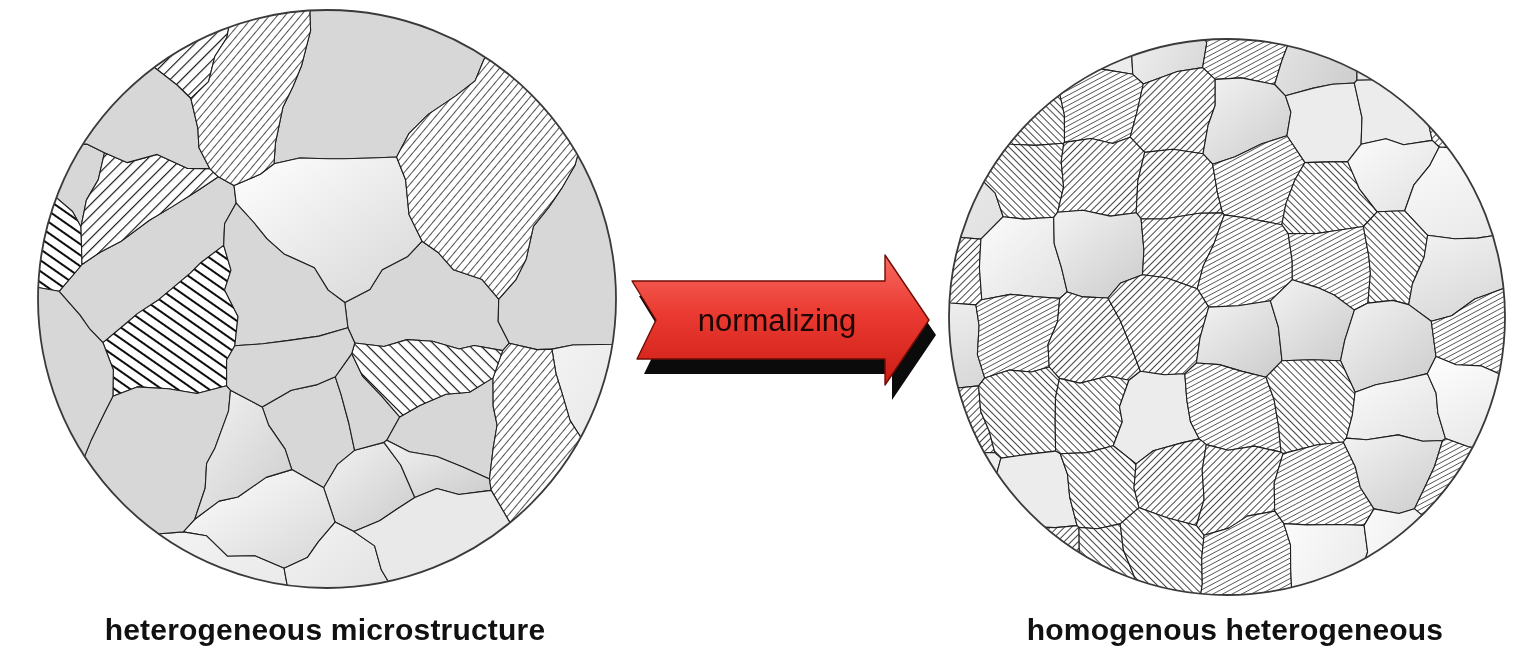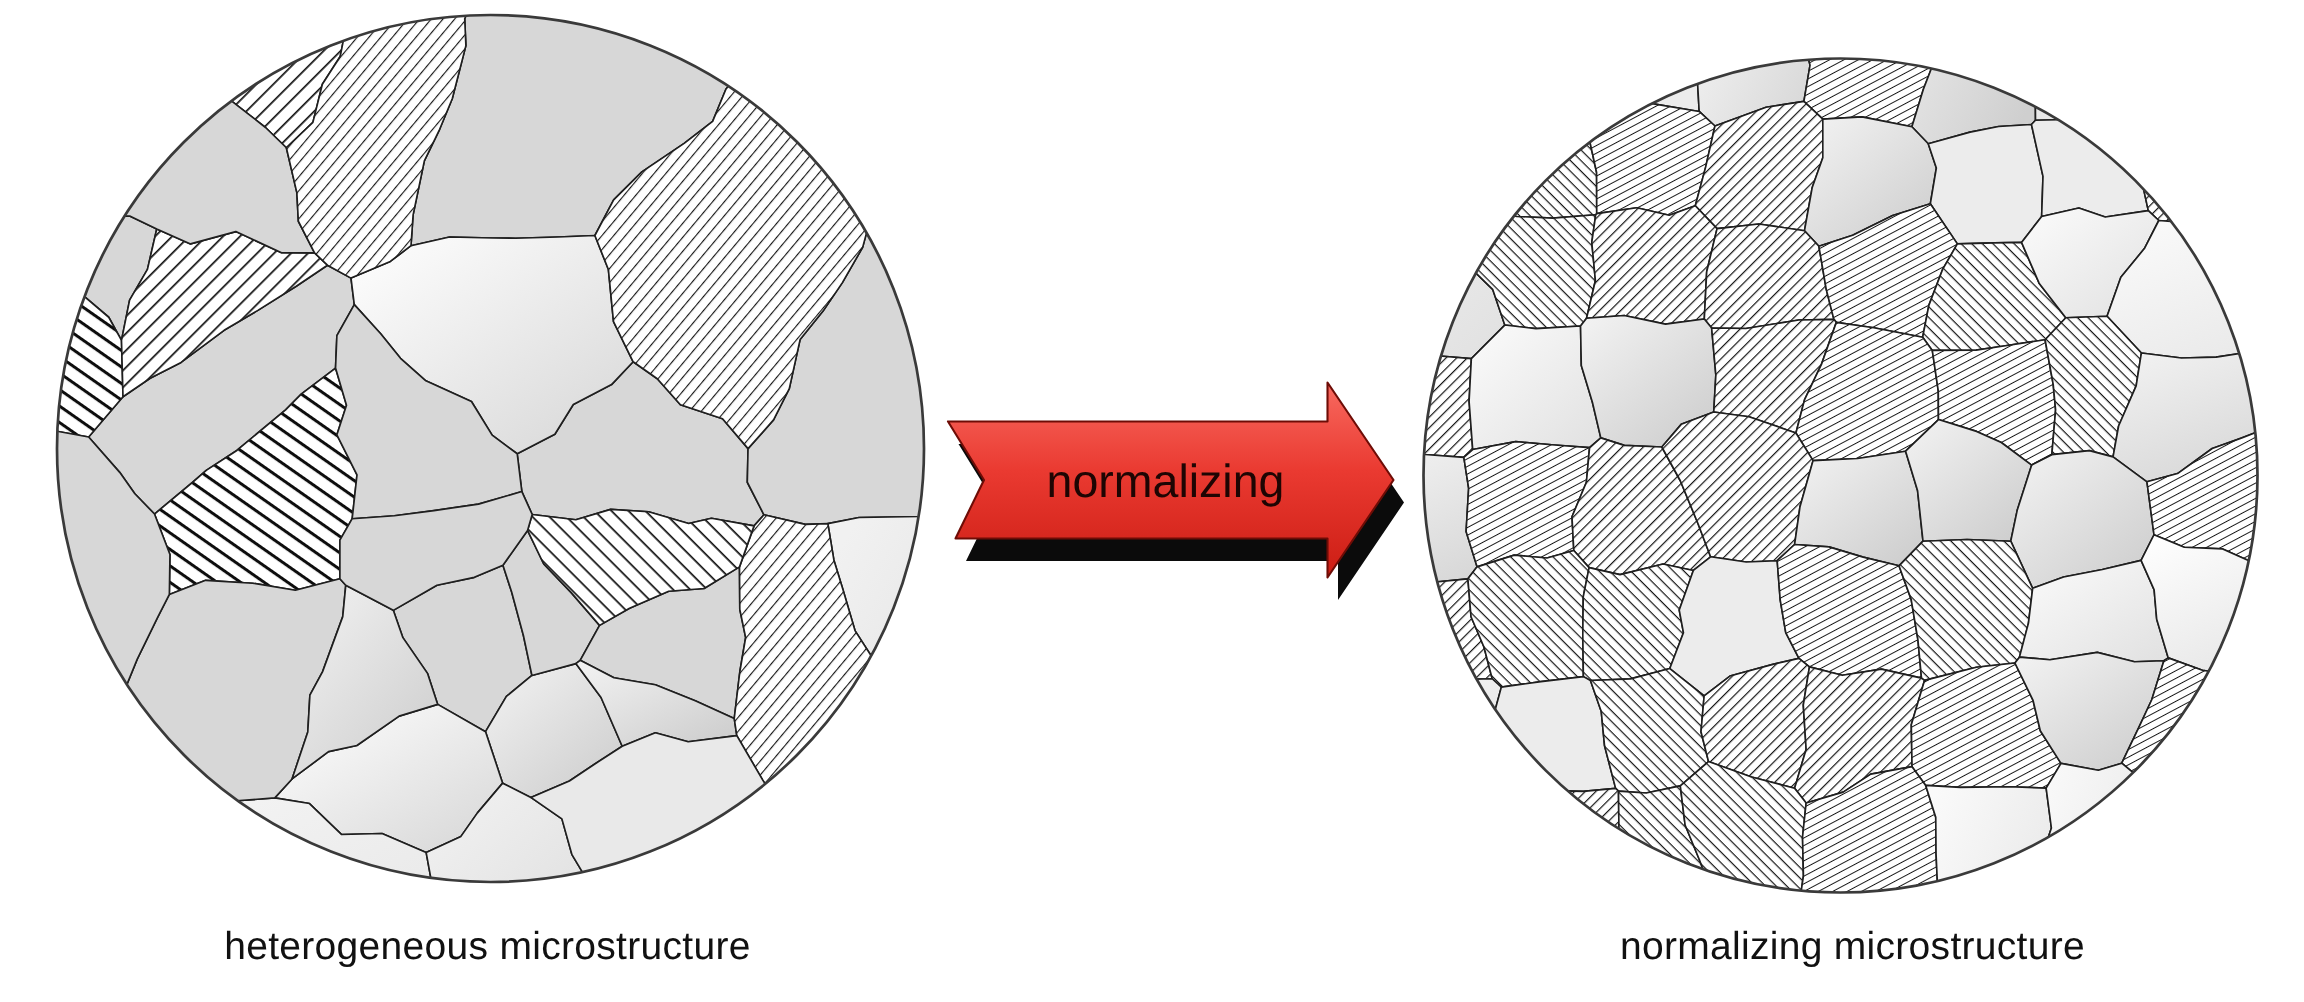--- a/index.html
+++ b/index.html
@@ -1,20 +1,20 @@
 <!DOCTYPE html>
 <html><head>
 <meta charset="utf-8">
 <style>
   html,body{margin:0;padding:0;background:#ffffff;}
   body{width:1536px;height:668px;position:relative;overflow:hidden;
        font-family:"Liberation Sans", sans-serif;}
   #fig{position:absolute;left:0;top:0;}
   .caption{position:absolute;width:520px;text-align:center;top:611px;
-           font-size:26px;line-height:38px;color:#111;letter-spacing:0.2px;}
+           font-size:30px;line-height:38px;color:#111;letter-spacing:0.2px;font-weight:bold;}
   #cap-left{left:65px;}
   #cap-right{left:975px;}
   .grain{stroke:#1f1f1f;stroke-width:1.1;stroke-linejoin:round;}
   .rim{fill:none;stroke:#3a3a3a;stroke-width:1.8;}
   #arrow-label{font-family:"Liberation Sans", sans-serif;font-size:31px;}
 </style>
 </head>
 <body>
 
 <svg id="fig" width="1536" height="668" viewBox="0 0 1536 668">
@@ -178,13 +178,13 @@
   </g>
 
   <g>
     <path d="M632,281 L885,281 L885,255 L929,320 L885,385 L885,359 L637,359 L656,320 Z" transform="translate(7,15)" fill="#0b0b0b"></path>
     <path d="M632,281 L885,281 L885,255 L929,320 L885,385 L885,359 L637,359 L656,320 Z" fill="url(#gArrow)" stroke="#6e0c06" stroke-width="1.4" stroke-linejoin="round"></path>
     <text id="arrow-label" x="777" y="331" text-anchor="middle" fill="#1e0503">normalizing</text>
   </g>
 </svg>
 
 <div class="caption" id="cap-left">heterogeneous microstructure</div>
-<div class="caption" id="cap-right">normalizing microstructure</div>
+<div class="caption" id="cap-right">homogenous heterogeneous</div>
 
 </body></html>

